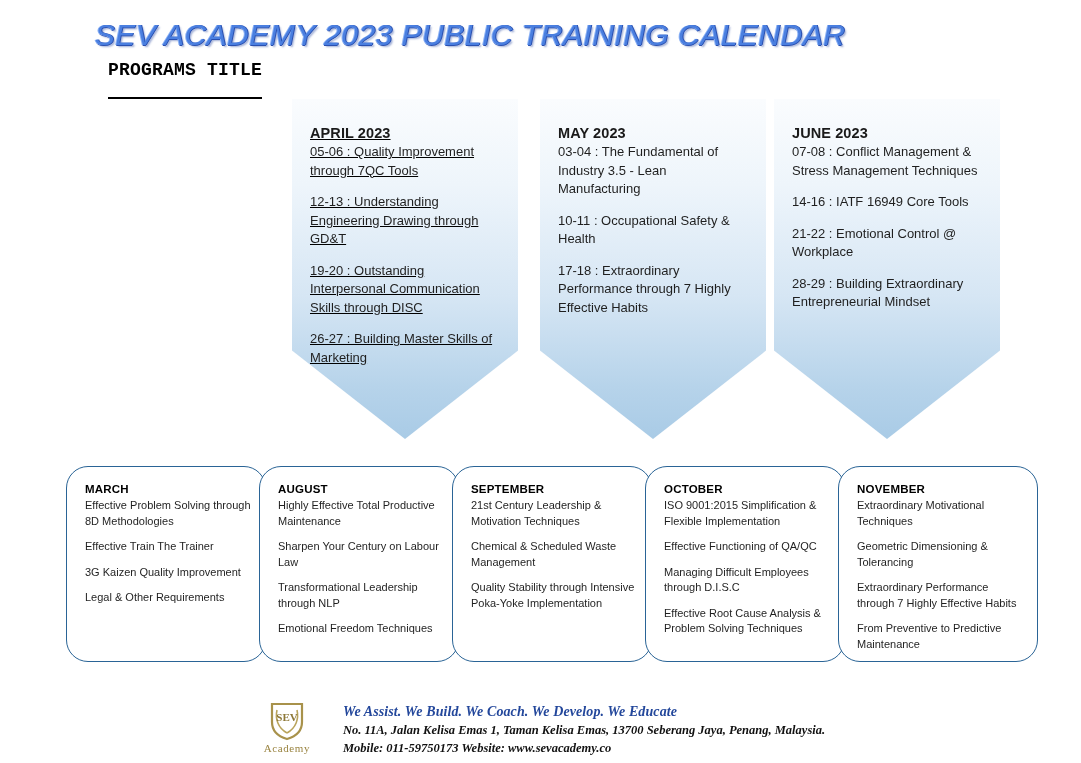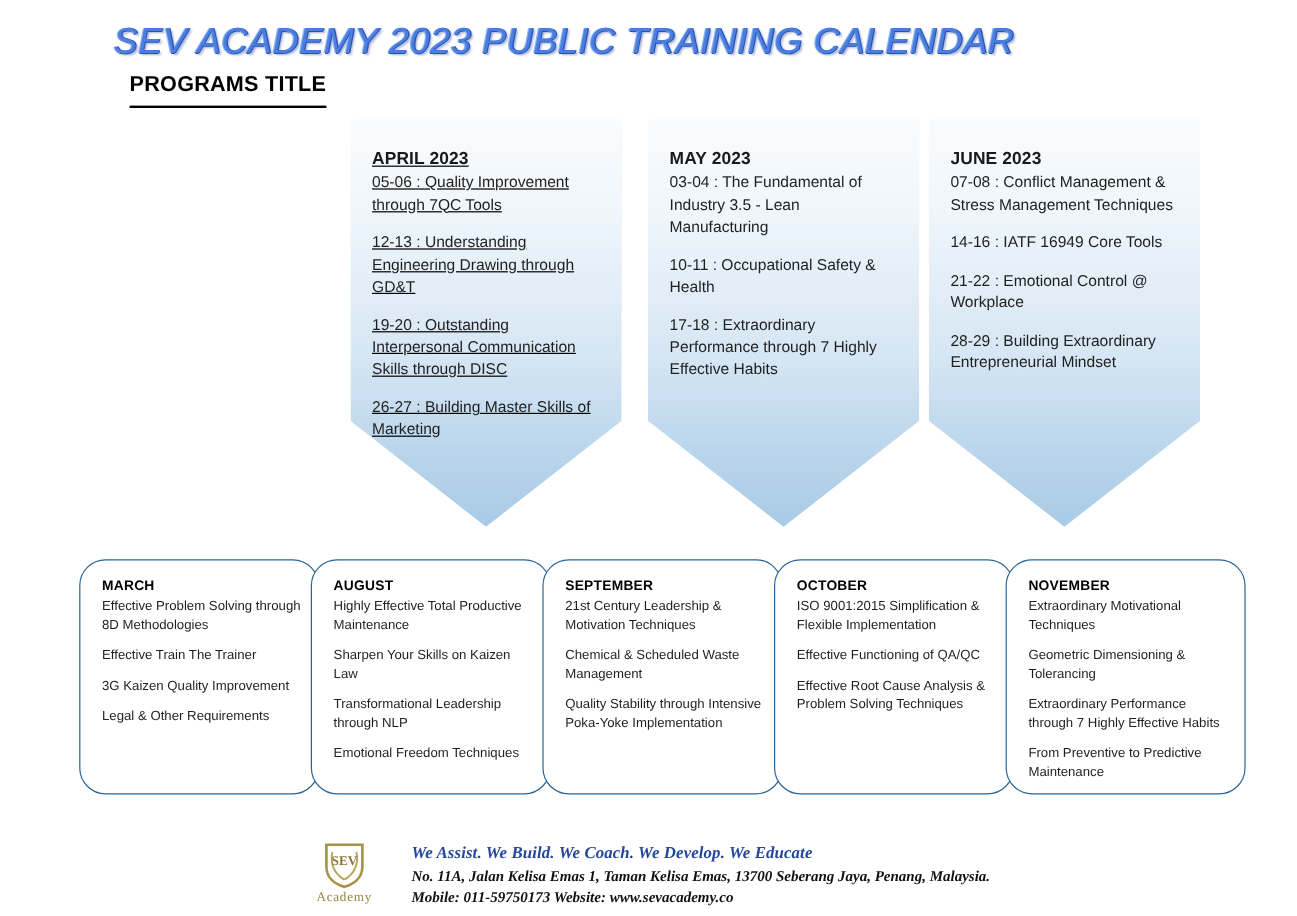--- a/index.html
+++ b/index.html
@@ -35,22 +35,23 @@
   }
 
   #programs-title {
     position: absolute;
     left: 108px;
     top: 60px;
     font-size: 18px;
     font-weight: bold;
     color: #000000;
     border-bottom: 2px solid #000000;
-    padding-bottom: 7px;
+    padding-bottom: 17px;
     letter-spacing: 0.2px;
+    font-family: Liberation Mono, monospace;
   }
 
   
   #banner-row {
     position: absolute;
     left: 0;
     top: 99px;
     width: 1081px;
     height: 350px;
   }
@@ -202,34 +203,35 @@
     <div class="month-box" style="left: 66px;">
       <div class="box-month">MARCH</div>
       <div class="box-item">Effective Problem Solving through 8D Methodologies</div>
       <div class="box-item">Effective Train The Trainer</div>
       <div class="box-item">3G Kaizen Quality Improvement</div>
       <div class="box-item">Legal &amp; Other Requirements</div>
     </div>
     <div class="month-box" style="left: 259px;">
       <div class="box-month">AUGUST</div>
       <div class="box-item">Highly Effective Total Productive Maintenance</div>
-      <div class="box-item">Sharpen Your Skills on Kaizen Law</div>
+      <div class="box-item">Sharpen Your Century on Labour Law</div>
       <div class="box-item">Transformational Leadership through NLP</div>
       <div class="box-item">Emotional Freedom Techniques</div>
     </div>
     <div class="month-box" style="left: 452px;">
       <div class="box-month">SEPTEMBER</div>
       <div class="box-item">21st Century Leadership &amp; Motivation Techniques</div>
       <div class="box-item">Chemical &amp; Scheduled Waste Management</div>
       <div class="box-item">Quality Stability through Intensive Poka-Yoke Implementation</div>
     </div>
     <div class="month-box" style="left: 645px;">
       <div class="box-month">OCTOBER</div>
       <div class="box-item">ISO 9001:2015 Simplification &amp; Flexible Implementation</div>
       <div class="box-item">Effective Functioning of QA/QC</div>
+      <div class="box-item">Managing Difficult Employees through D.I.S.C</div>
       <div class="box-item">Effective Root Cause Analysis &amp; Problem Solving Techniques</div>
     </div>
     <div class="month-box" style="left: 838px;">
       <div class="box-month">NOVEMBER</div>
       <div class="box-item">Extraordinary Motivational Techniques</div>
       <div class="box-item">Geometric Dimensioning &amp; Tolerancing</div>
       <div class="box-item">Extraordinary Performance through 7 Highly Effective Habits</div>
       <div class="box-item">From Preventive to Predictive Maintenance</div>
     </div>
   </div>

